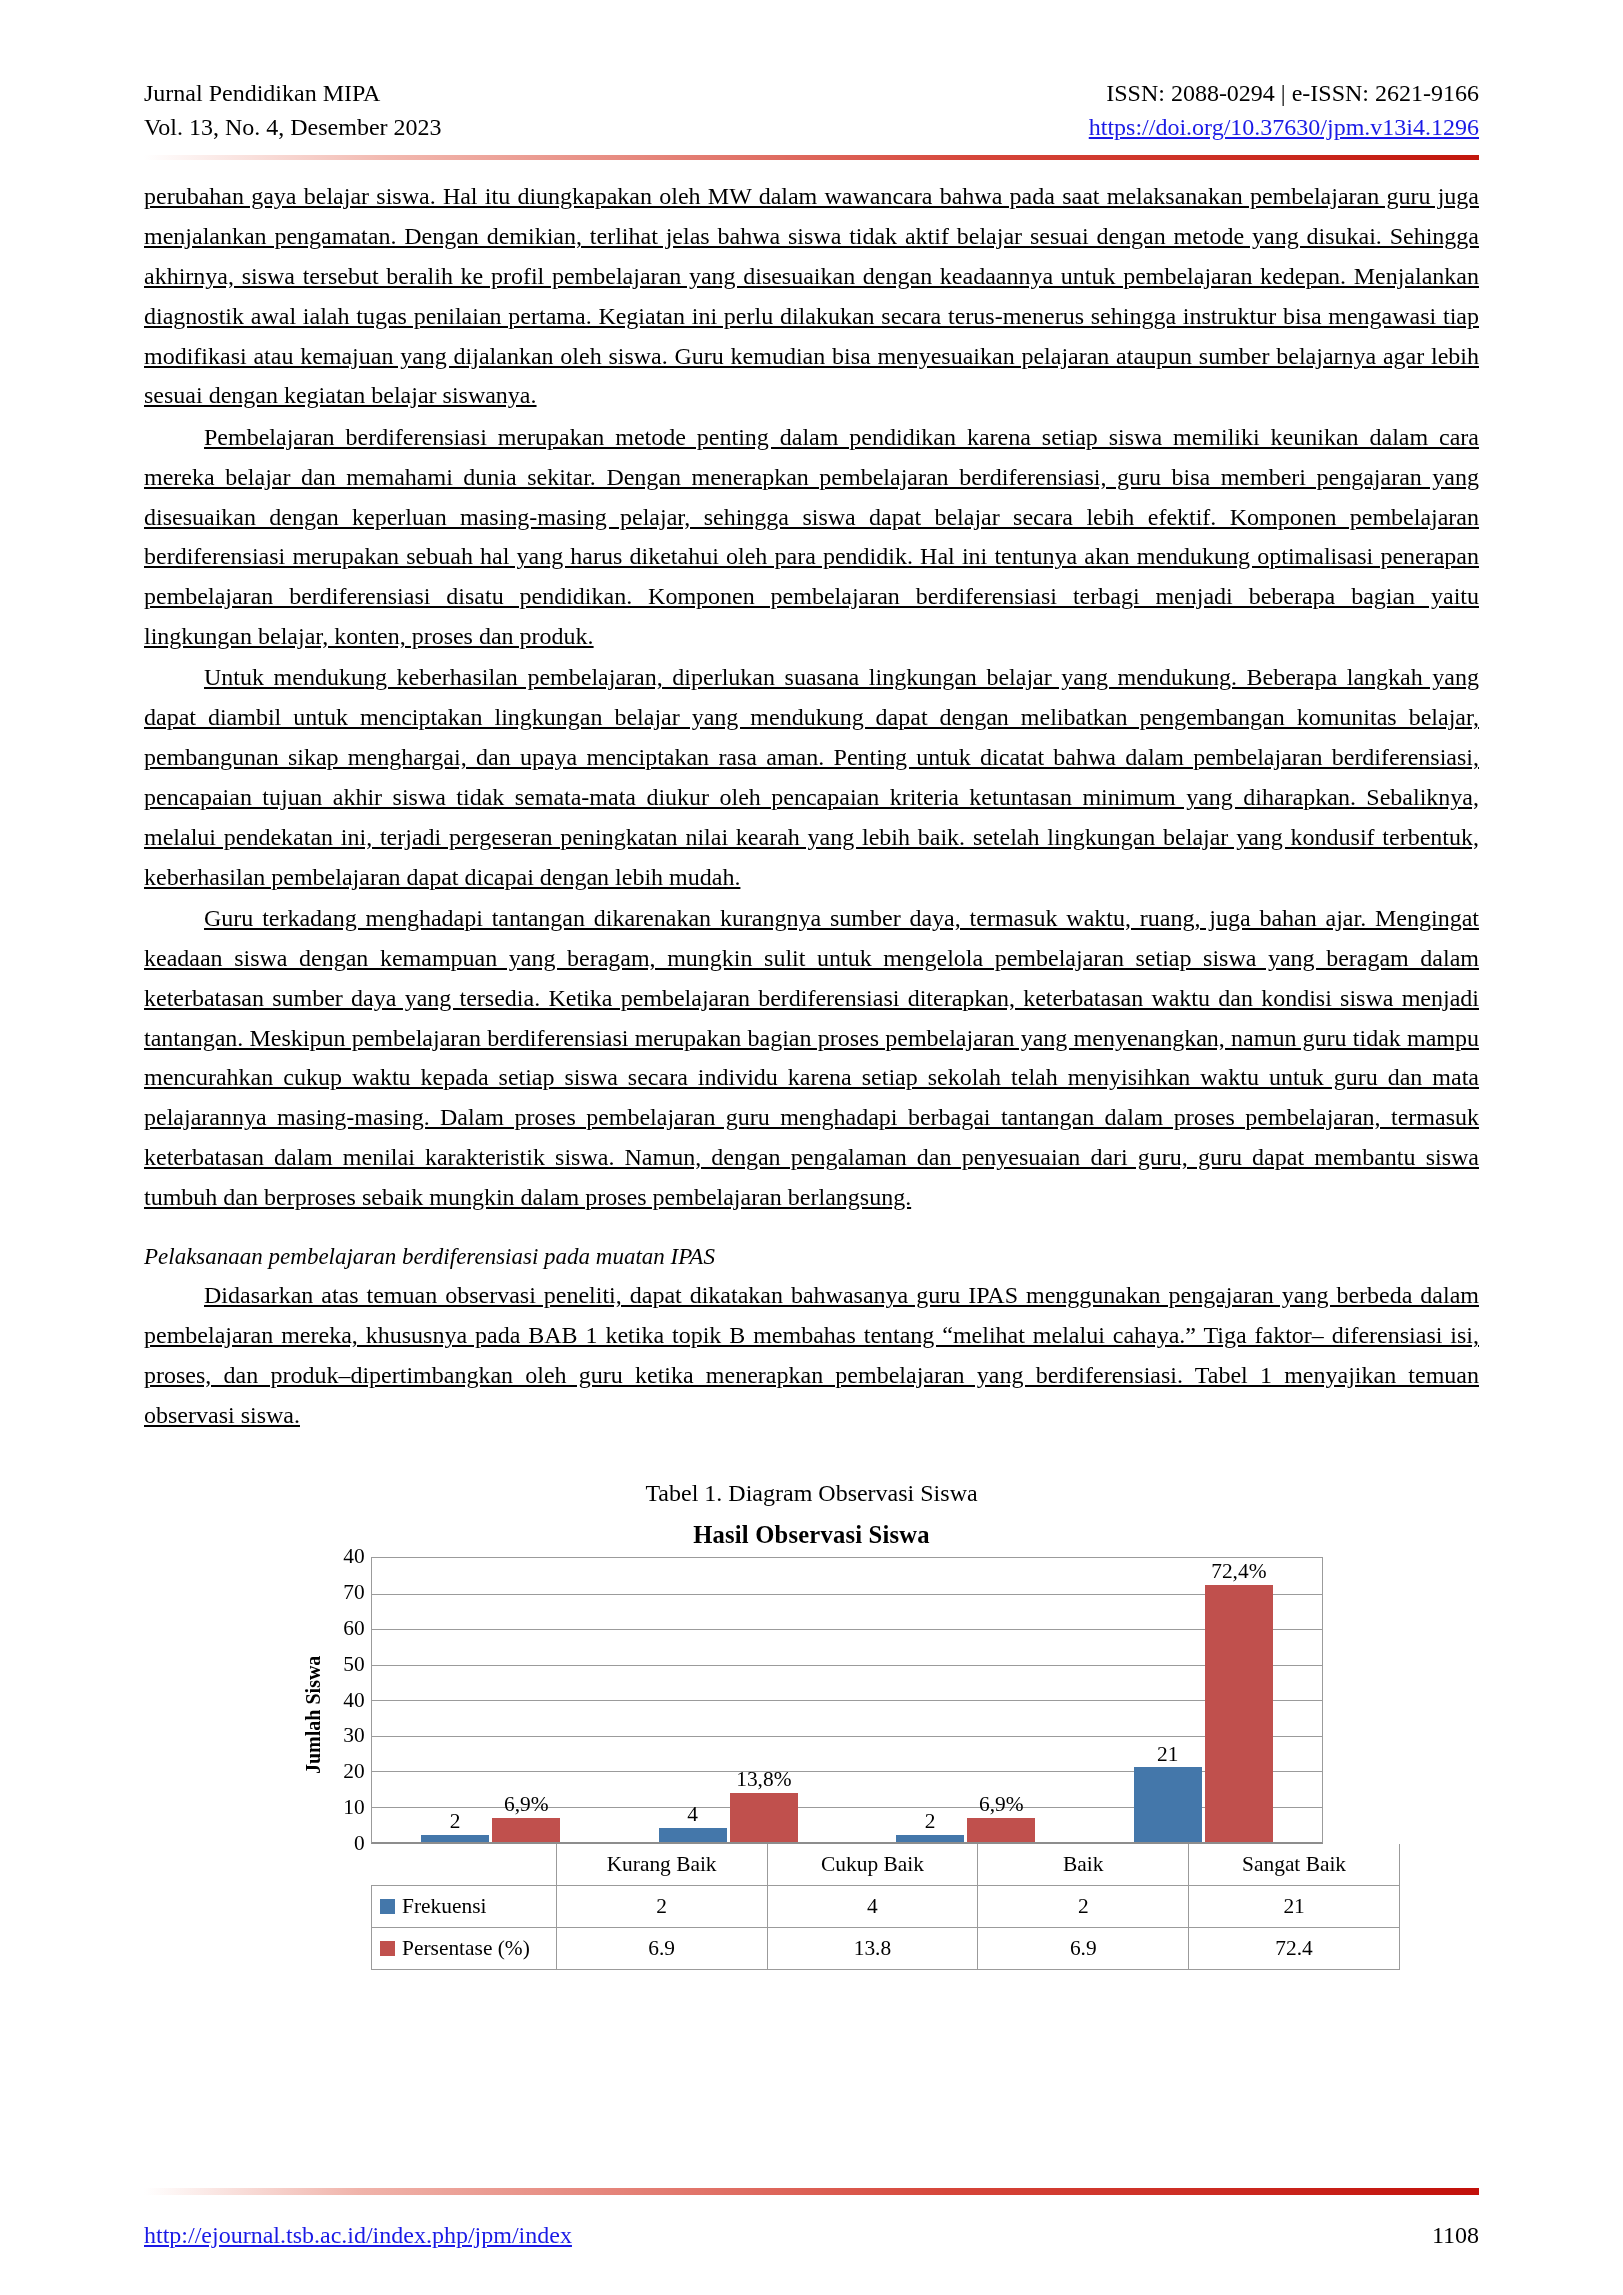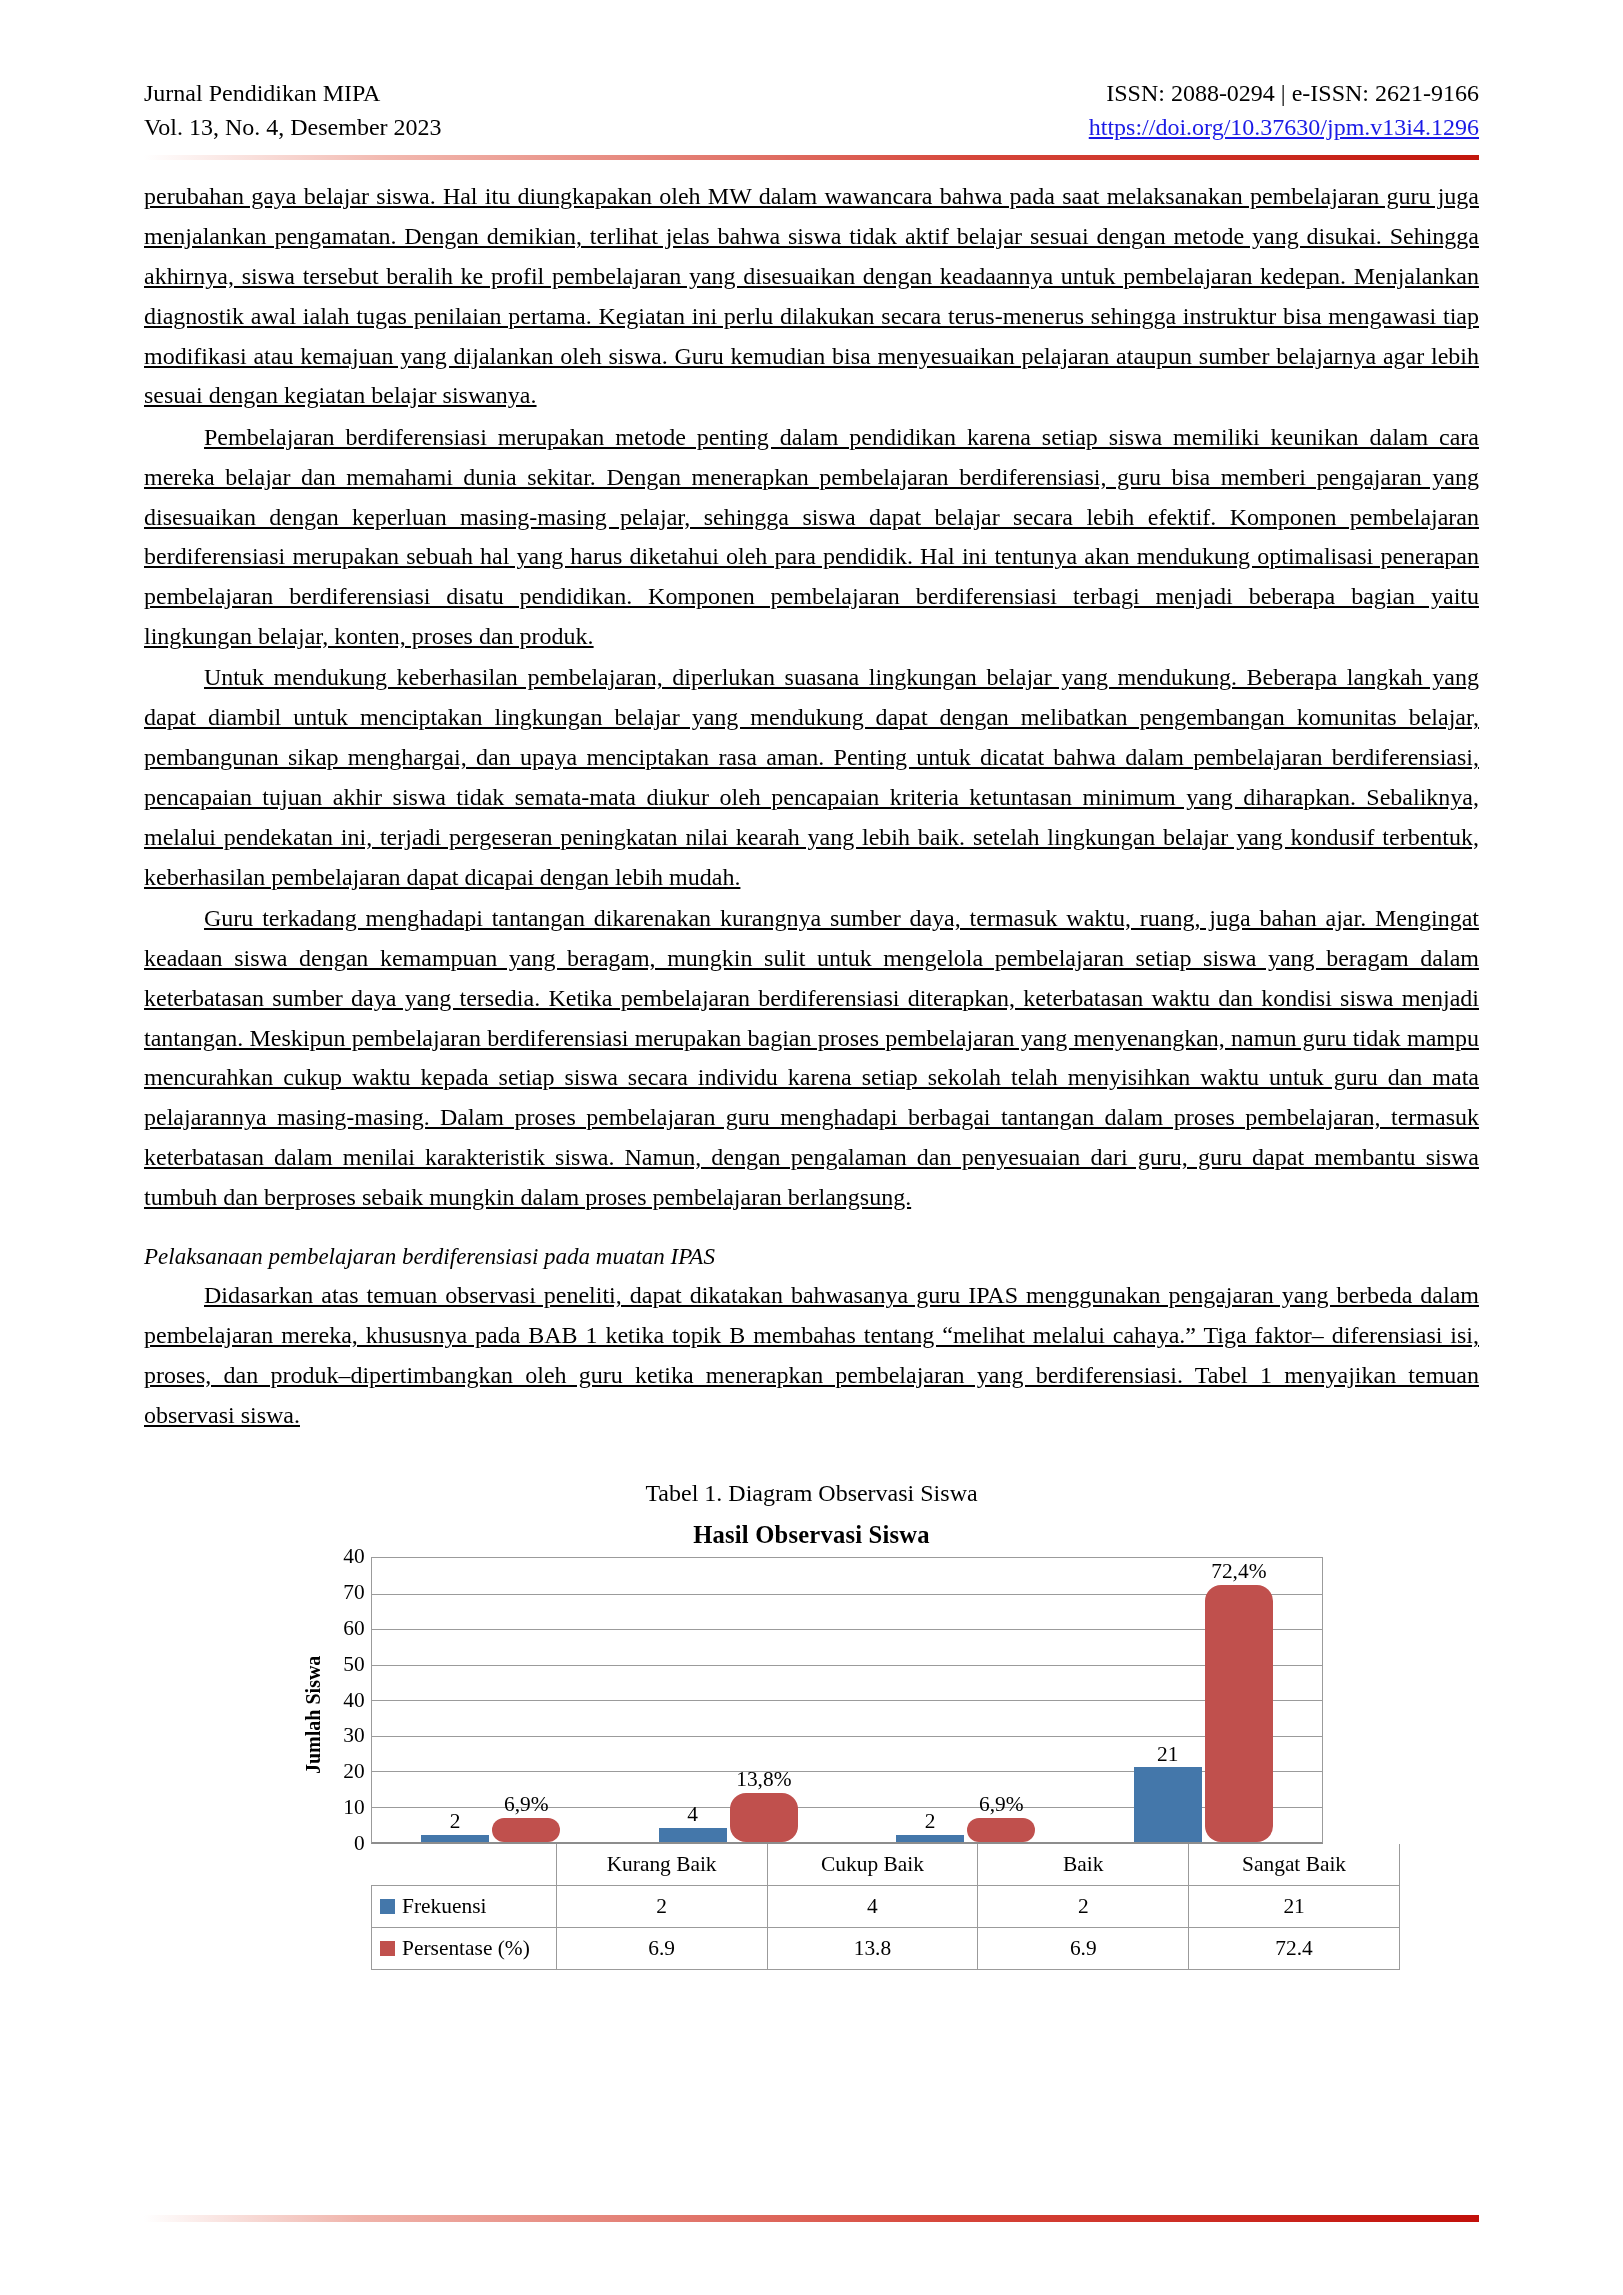--- a/index.html
+++ b/index.html
@@ -138,21 +138,21 @@
     display: flex;
     align-items: flex-end;
     justify-content: center;
     gap: 3.2px;
   }
   .bar {
     width: 68px;
     position: relative;
   }
   .bar.freq { background: #4477aa; }
-  .bar.pct  { background: #c0504d; border-radius: 16px; }
+  .bar.pct  { background: #c0504d; }
   .bar .lbl {
     position: absolute;
     bottom: 100%;
     left: 50%;
     transform: translateX(-50%);
     font-size: 21.4px;
     white-space: nowrap;
     margin-bottom: 2.4px;
     line-height: 1;
   }
@@ -333,16 +333,20 @@
           <td>13.8</td>
           <td>6.9</td>
           <td>72.4</td>
         </tr>
       </tbody>
     </table>
   </div>
 
   <div class="footer">
     <div class="ftr-rule"></div>
+    <div class="ftr-row">
+      <a class="ftr-link" href="#">http://ejournal.tsb.ac.id/index.php/jpm/index</a>
+      <span>1108</span>
+    </div>
   </div>
 
 </div>
 
 
 </body></html>

